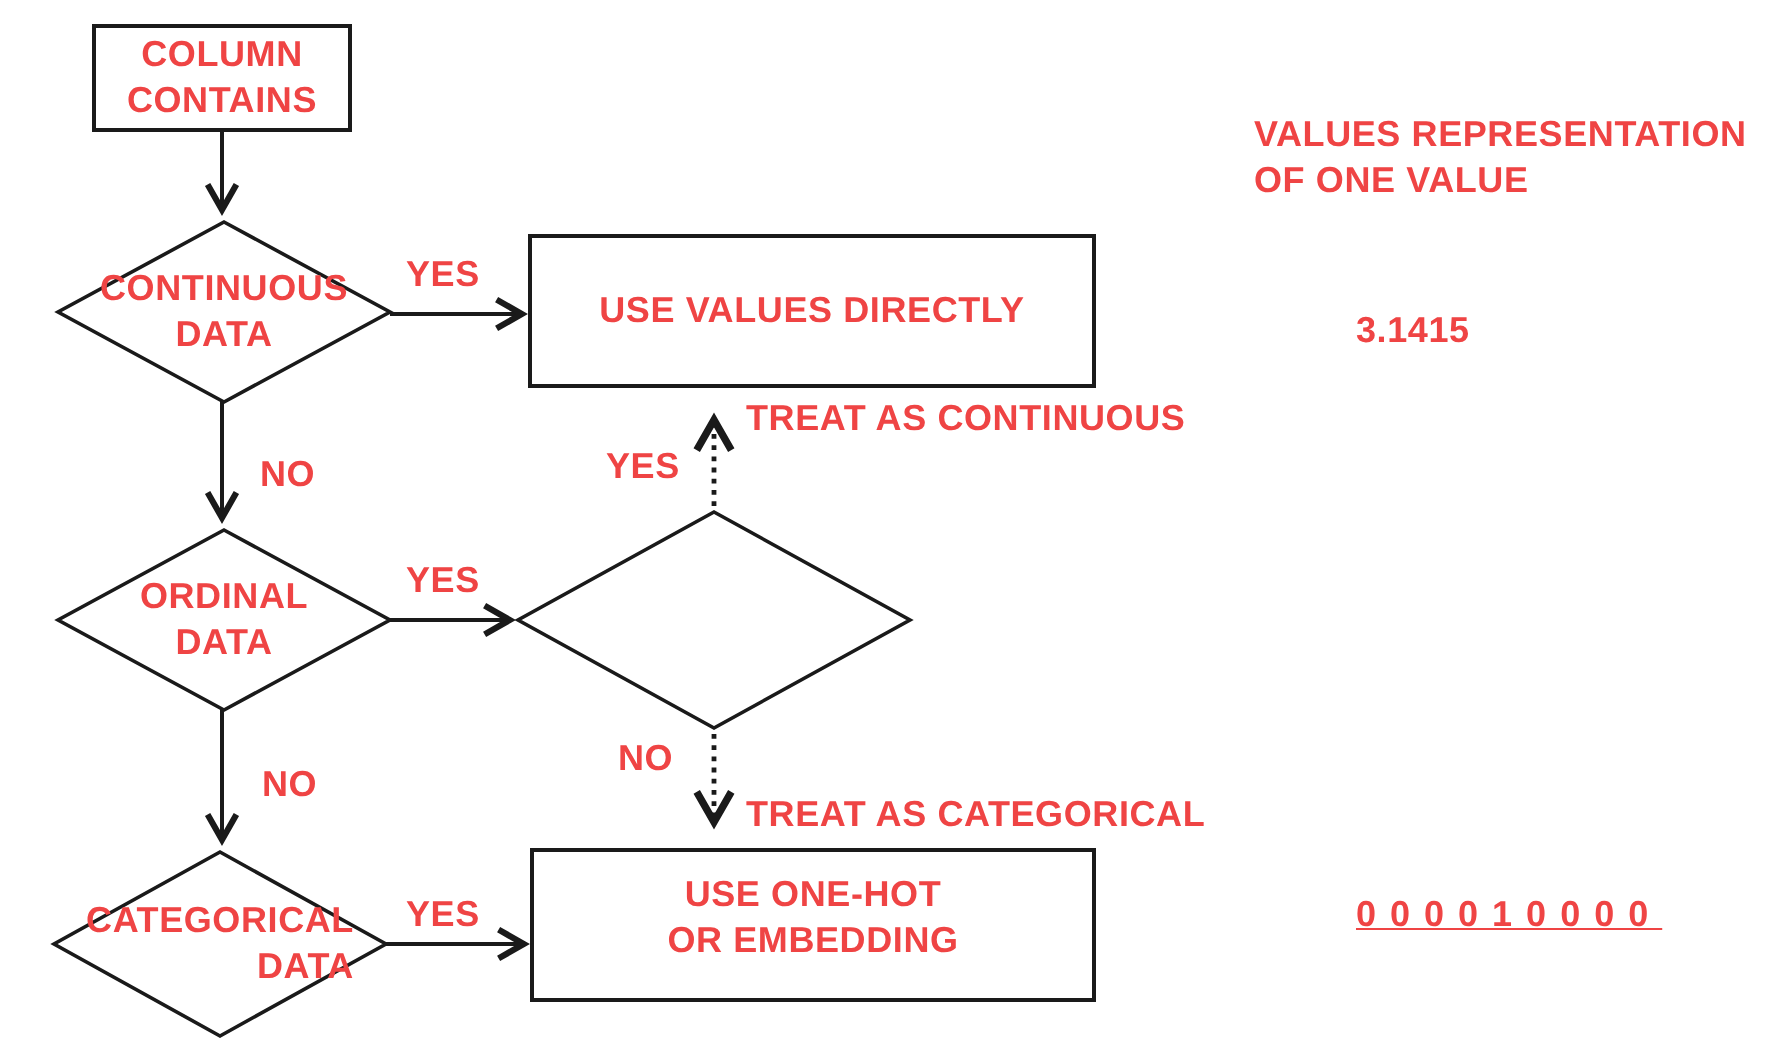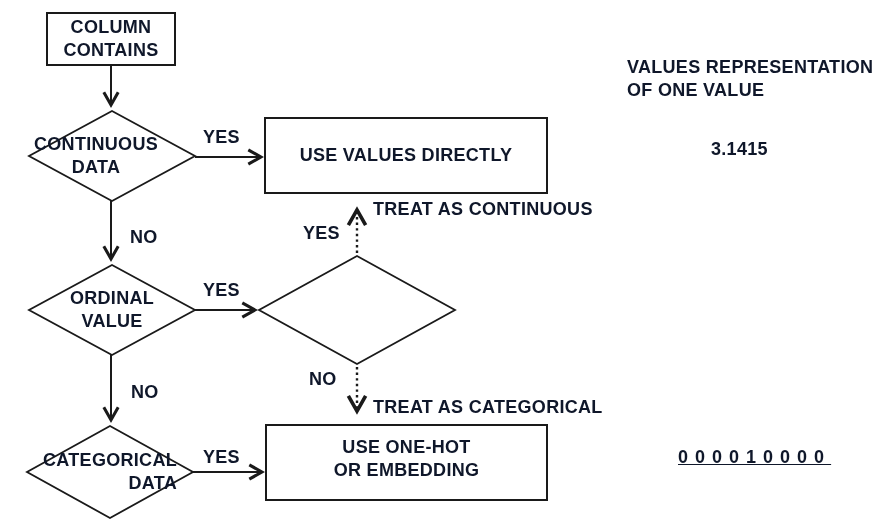--- a/index.html
+++ b/index.html
@@ -15,21 +15,21 @@
   .shape   { stroke:#1a1a1a; fill:#ffffff; }
   .wire    { stroke:#1a1a1a; fill:none; stroke-width:2; }
   .wire.dotted { stroke-dasharray:2.4 3.2; stroke-width:2.4; }
   .arrowhead-path { stroke:#1a1a1a; fill:none; }
   .lbl {
     position:absolute;
     font-size:18px; font-weight:700;
     line-height:23px;
     letter-spacing:0.3px;
     white-space:pre-line;
-    color:#0f172a;
+    color:#ef4444;
   }
   .center {
     display:flex; align-items:center; justify-content:center;
     text-align:center;
   }
   .spaced-digits { letter-spacing:7px;text-decoration:underline; }
 </style>
 </head>
 <body>
 
@@ -57,39 +57,39 @@
     <line class="wire" x1="195" y1="157" x2="260" y2="157" marker-end="url(#arrow)"></line>
     <line class="wire" x1="195" y1="310" x2="254" y2="310" marker-end="url(#arrow)"></line>
     <line class="wire" x1="193" y1="472" x2="261" y2="472" marker-end="url(#arrow)"></line>
 
     <line class="wire dotted" x1="357" y1="253" x2="357" y2="211" marker-end="url(#arrow)"></line>
     <line class="wire dotted" x1="357" y1="367" x2="357" y2="410" marker-end="url(#arrow)"></line>
   </svg>
 
   <div class="lbl center" style="left:49px;  top:15px;  width:124px; height:48px;">COLUMN
 CONTAINS</div>
-  <div class="lbl center" style="left:16px;  top:116px; width:160px; height:80px;">CONTINUOUS
+  <div class="lbl center" style="left:32px;  top:116px; width:160px; height:80px;">CONTINUOUS
 DATA</div>
   <div class="lbl center" style="left:32px;  top:270px; width:160px; height:80px;">ORDINAL
-VALUE</div>
+DATA</div>
   <div class="lbl center" style="left:30px;  top:432px; width:160px; height:80px;text-align:right;">CATEGORICAL
 DATA</div>
   <div class="lbl center" style="left:267px; top:120px; width:278px; height:71px;">USE VALUES DIRECTLY</div>
   <div class="lbl center" style="left:268px; top:423px; width:277px; height:71px;">USE ONE-HOT
 OR EMBEDDING</div>
 
   <div class="lbl" style="left:203px; top:126px;">YES</div>
   <div class="lbl" style="left:130px; top:226px;">NO</div>
   <div class="lbl" style="left:203px; top:279px;">YES</div>
   <div class="lbl" style="left:131px; top:381px;">NO</div>
   <div class="lbl" style="left:203px; top:446px;">YES</div>
   <div class="lbl" style="left:303px; top:222px;">YES</div>
   <div class="lbl" style="left:309px; top:368px;">NO</div>
 
   <div class="lbl" style="left:373px; top:396px;">TREAT AS CATEGORICAL</div>
   <div class="lbl" style="left:373px; top:198px;">TREAT AS CONTINUOUS</div>
 
   <div class="lbl" style="left:627px; top:56px; width:262px;">VALUES REPRESENTATION
 OF ONE VALUE</div>
-  <div class="lbl" style="left:678px; top:138px;margin-left:33px;">3.1415</div>
+  <div class="lbl" style="left:678px; top:154px;">3.1415</div>
   <div class="lbl spaced-digits" style="left:678px; top:446px;">000010000</div>
 
 </div>
 
 </body></html>

